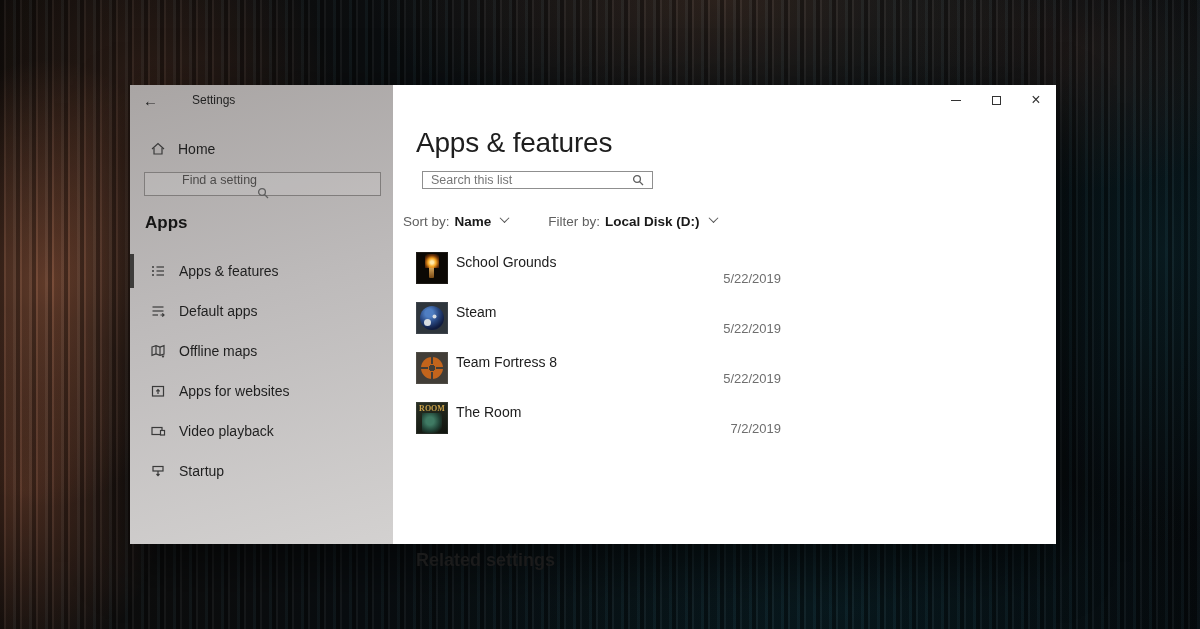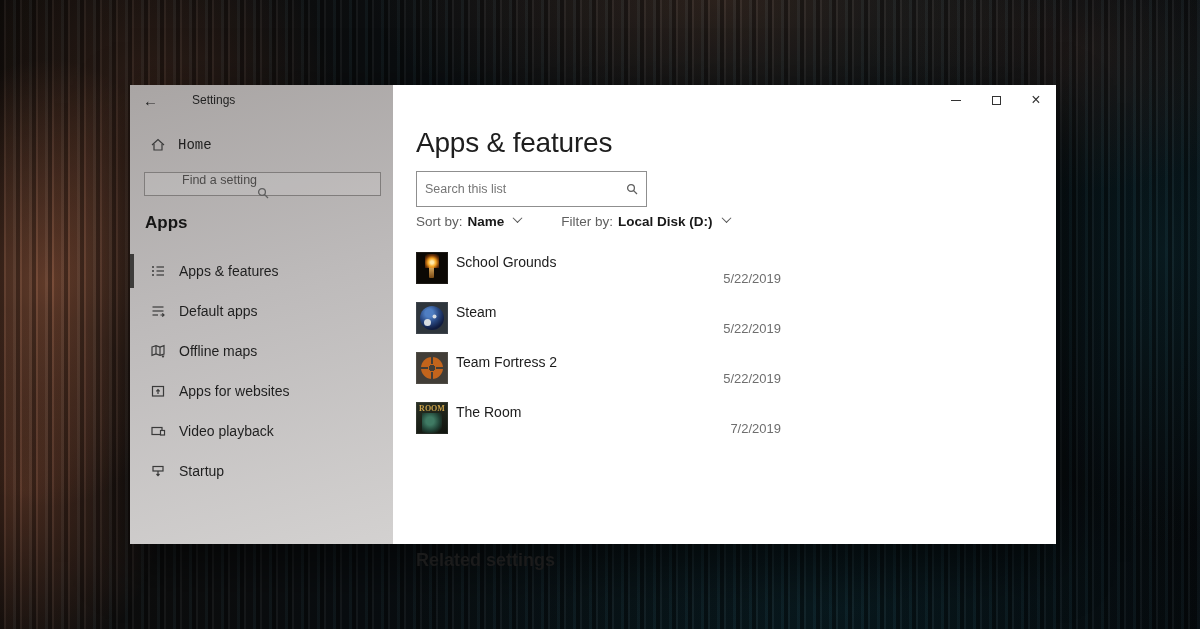--- a/index.html
+++ b/index.html
@@ -30,21 +30,21 @@
   
   .sidebar{
     width:263px; flex:none; position:relative;
     background:linear-gradient(165deg,#a9a5a4 0%,#bdbaba 45%,#d3d1d0 100%);
     color:#1f1f1f;
   }
   .side-titlebar{ display:flex; align-items:center; height:30px; padding-left:13px; }
   .back-btn{ width:28px; height:22px; border:none; background:transparent; font-size:15px; color:#222; cursor:pointer; text-align:left; }
   .app-title{ font-size:12px; color:#222; margin-left:21px;text-align:right; }
 
-  .home-row{ display:flex; align-items:flex-start; margin:22px 0 0 20px; height:20px;font-family:Liberation Mono, monospace; }
+  .home-row{ display:flex; align-items:flex-end; margin:22px 0 0 20px; height:20px; }
   .home-row .nav-svg{ margin-right:12px; }
   .home-label{ font-size:14px; }
 
   .find-box{
     position:absolute; left:14px; top:87px; width:237px; height:24px;
     border:1px solid #807d7c; background:rgba(255,255,255,.10);
     display:flex; align-items:center; padding:0 7px;flex-direction:column;
   }
   .find-box input{
     flex:1; min-width:0; border:none; background:transparent; outline:none;
@@ -69,32 +69,32 @@
 
   .win-controls{ position:absolute; top:0; right:0; display:flex; height:30px; }
   .win-btn{ width:40px; height:30px; border:none; background:transparent; display:flex; align-items:center; justify-content:center; color:#333; cursor:pointer; }
   .min-glyph{ display:block; width:10px; border-top:1px solid #333; }
   .max-glyph{ display:block; width:9px; height:9px; border:1px solid #333; }
   .close-glyph{ font-size:16px; line-height:1; color:#333; }
 
   .page-title{ position:absolute; left:23px; top:42px; font-size:28px; font-weight:300; color:#1e1e1e; letter-spacing:-.2px; }
 
   .search-list{
-    position:absolute; left:23px; top:86px; width:231px; height:36px;
+    position:absolute; left:29px; top:86px; width:231px; height:18px;
     border:1px solid #8f8f8f; background:#fff; display:flex; align-items:center; padding:0 8px;
   }
   .search-list input{
     flex:1; min-width:0; border:none; background:transparent; outline:none;
     font-size:12.5px; color:#333; font-family:"Liberation Sans",sans-serif;
   }
   .search-list input::placeholder{ color:#767676; opacity:1; }
   .mag-svg{ width:12px; height:12px; flex:none; }
   .mag-svg circle, .mag-svg line{ fill:none; stroke:#5f5f5f; stroke-width:1.3; }
 
-  .sort-row{ position:absolute; left:23px; top:129px; display:flex; align-items:center; font-size:13.5px; color:#5f5f5f; }
+  .sort-row{ position:absolute; left:10px; top:129px; display:flex; align-items:center; font-size:13.5px; color:#5f5f5f; }
   .sort-value{ color:#191919; font-weight:bold; margin-left:5px; }
   .chev{ width:7px; height:7px; border-right:1.4px solid #555; border-bottom:1.4px solid #555; transform:rotate(45deg) translate(-1px,-1px); margin-left:10px; margin-top:-4px; cursor:pointer; }
   .filter-label{ margin-left:40px; }
 
   .app-list{ position:absolute; left:23px; top:166px; width:400px; }
   .app-row{ height:50px; position:relative; cursor:pointer; }
   .app-icon{ position:absolute; left:0; top:1px; width:32px; height:32px; box-shadow:inset 0 0 0 1px rgba(255,255,255,.08); }
   .app-name{ position:absolute; left:40px; top:3px; font-size:14px; color:#1c1c1c; }
   .app-date{ position:absolute; left:0; top:20px; width:365px; text-align:right; font-size:13px; color:#6e6e6e; }
 
@@ -250,21 +250,21 @@
         </div>
 
         <div class="app-row">
           <div class="app-icon icon-steam"></div>
           <span class="app-name">Steam</span>
           <span class="app-date">5/22/2019</span>
         </div>
 
         <div class="app-row">
           <div class="app-icon icon-tf2"></div>
-          <span class="app-name">Team Fortress 2</span>
+          <span class="app-name">Team Fortress 8</span>
           <span class="app-date">5/22/2019</span>
         </div>
 
         <div class="app-row">
           <div class="app-icon icon-room">
             <span class="room-text">ROOM</span>
           </div>
           <span class="app-name">The Room</span>
           <span class="app-date">7/2/2019</span>
         </div>

